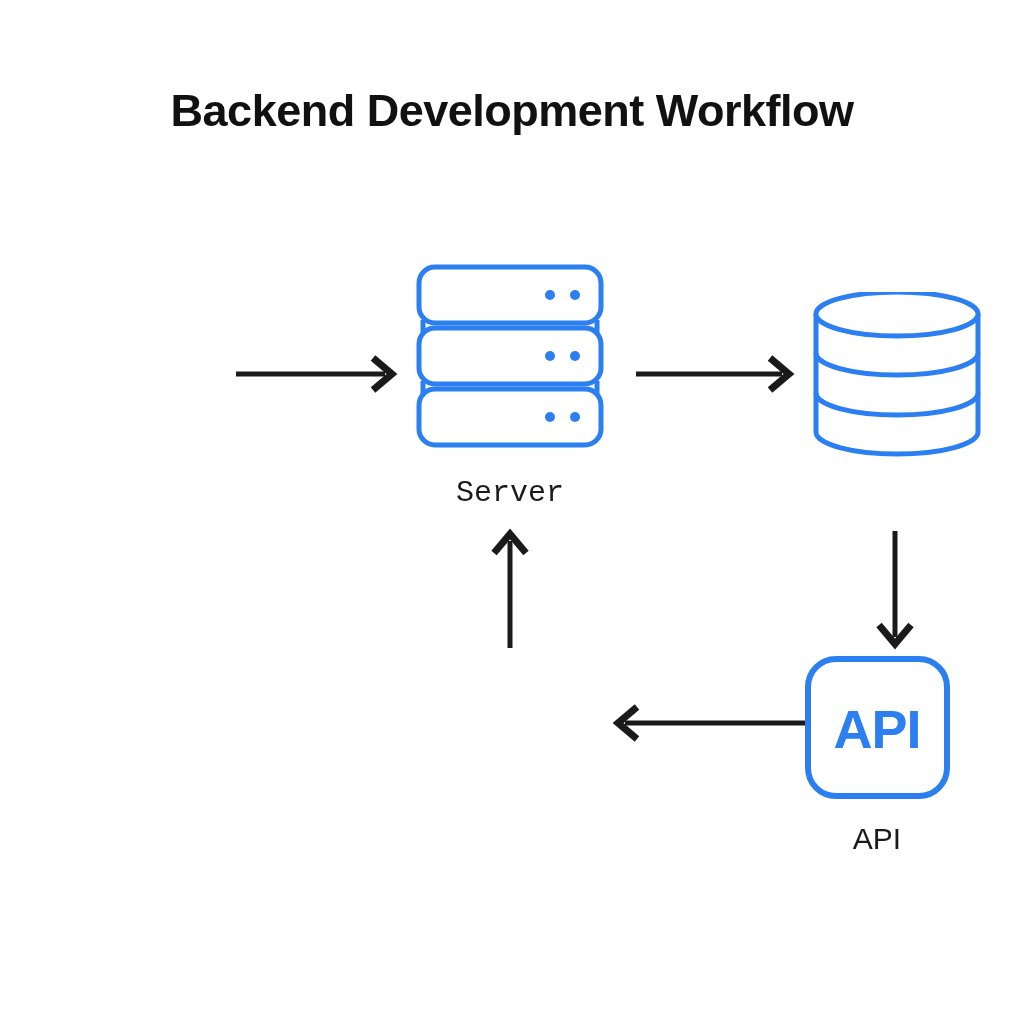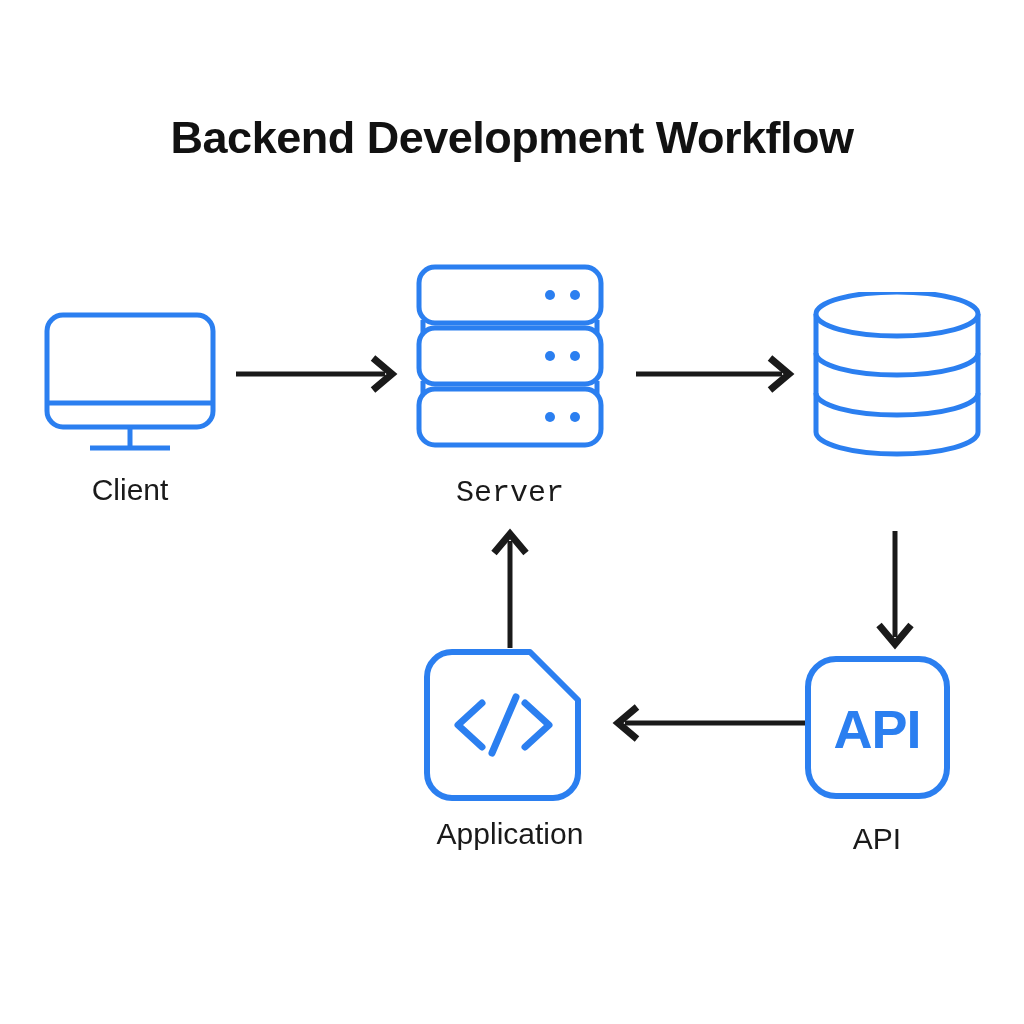--- a/index.html
+++ b/index.html
@@ -14,21 +14,21 @@
   #canvas {
     position: relative;
     width: 1024px;
     height: 1024px;
     background: #ffffff;
     overflow: hidden;
   }
   #diagram-title {
     position: absolute;
     left: 0;
-    top: 112px;
+    top: 85px;
     width: 1024px;
     text-align: center;
     font-family: "Liberation Sans", sans-serif;
     font-size: 45px;
     font-weight: 700;
     letter-spacing: -0.5px;
     color: #111111;
     white-space: nowrap;
   }
   .node {
@@ -92,29 +92,20 @@
       <line x1="812" y1="723" x2="625" y2="723" stroke="#1A1A1A" stroke-width="5"></line>
       <polyline points="637,707 618,723 637,739" fill="none" stroke="#1A1A1A" stroke-width="7" stroke-linecap="butt" stroke-linejoin="miter"></polyline>
     </g>
 
     <g>
       <line x1="510" y1="648" x2="510" y2="541" stroke="#1A1A1A" stroke-width="5"></line>
       <polyline points="494,553 510,534 526,553" fill="none" stroke="#1A1A1A" stroke-width="7" stroke-linecap="butt" stroke-linejoin="miter"></polyline>
     </g>
   </svg>
 
-  <div class="node" style="left:30px; top:305px; width:200px; height:215px;">
-    <svg class="node-icon" width="200" height="155" viewBox="0 0 200 155">
-      <rect x="17" y="10" width="166" height="112" rx="16" ry="16" fill="none" stroke="#2B7FF0" stroke-width="5"></rect>
-      <line x1="17" y1="98" x2="183" y2="98" stroke="#2B7FF0" stroke-width="5"></line>
-      <line x1="100" y1="122" x2="100" y2="143" stroke="#2B7FF0" stroke-width="5"></line>
-      <line x1="60" y1="143" x2="140" y2="143" stroke="#2B7FF0" stroke-width="5"></line>
-    </svg>
-    <div class="node-label" style="top:168px;">Client</div>
-  </div>
 
   <div class="node" style="left:405px; top:258px; width:210px; height:260px;">
     <svg class="node-icon" width="210" height="200" viewBox="0 0 210 200">
 
       <line x1="18" y1="62" x2="18" y2="78" stroke="#2B7FF0" stroke-width="5"></line>
       <line x1="192" y1="62" x2="192" y2="78" stroke="#2B7FF0" stroke-width="5"></line>
       <line x1="18" y1="123" x2="18" y2="139" stroke="#2B7FF0" stroke-width="5"></line>
       <line x1="192" y1="123" x2="192" y2="139" stroke="#2B7FF0" stroke-width="5"></line>
 
       <rect x="14" y="9" width="182" height="56" rx="16" ry="16" fill="#ffffff" stroke="#2B7FF0" stroke-width="5"></rect>
@@ -137,33 +128,20 @@
 
       <path d="M 16 22 L 16 140 A 81 22 0 0 0 178 140 L 178 22" fill="#ffffff" stroke="#2B7FF0" stroke-width="5"></path>
 
       <ellipse cx="97" cy="22" rx="81" ry="22" fill="#ffffff" stroke="#2B7FF0" stroke-width="5"></ellipse>
 
       <path d="M 16 61 A 81 22 0 0 0 178 61" fill="none" stroke="#2B7FF0" stroke-width="5"></path>
       <path d="M 16 101 A 81 22 0 0 0 178 101" fill="none" stroke="#2B7FF0" stroke-width="5"></path>
     </svg>
   </div>
 
-  <div class="node" style="left:420px; top:645px; width:180px; height:215px;">
-    <svg class="node-icon" width="180" height="165" viewBox="0 0 180 165">
-      <path d="M 32 7 L 110 7 L 158 55 L 158 128
-               A 25 25 0 0 1 133 153 L 32 153
-               A 25 25 0 0 1 7 128 L 7 32
-               A 25 25 0 0 1 32 7 Z" fill="#ffffff" stroke="#2B7FF0" stroke-width="6" stroke-linejoin="round"></path>
-
-      <polyline points="62,58 38,80 62,102" fill="none" stroke="#2B7FF0" stroke-width="7" stroke-linecap="round" stroke-linejoin="round"></polyline>
-      <line x1="96" y1="52" x2="72" y2="108" stroke="#2B7FF0" stroke-width="7" stroke-linecap="round"></line>
-      <polyline points="105,58 129,80 105,102" fill="none" stroke="#2B7FF0" stroke-width="7" stroke-linecap="round" stroke-linejoin="round"></polyline>
-    </svg>
-    <div class="node-label" style="top:172px;">Application</div>
-  </div>
 
   <div class="node" style="left:797px; top:650px; width:160px; height:215px;">
     <svg class="node-icon" width="160" height="155" viewBox="0 0 160 155">
       <rect x="11" y="9" width="139" height="137" rx="28" ry="28" fill="#ffffff" stroke="#2B7FF0" stroke-width="6"></rect>
     </svg>
     <div class="api-inner-text" style="top:48px; font-size:54px; color:#2B7FF0;">API</div>
     <div class="node-label" style="top:172px;">API</div>
   </div>
 
 </div>

